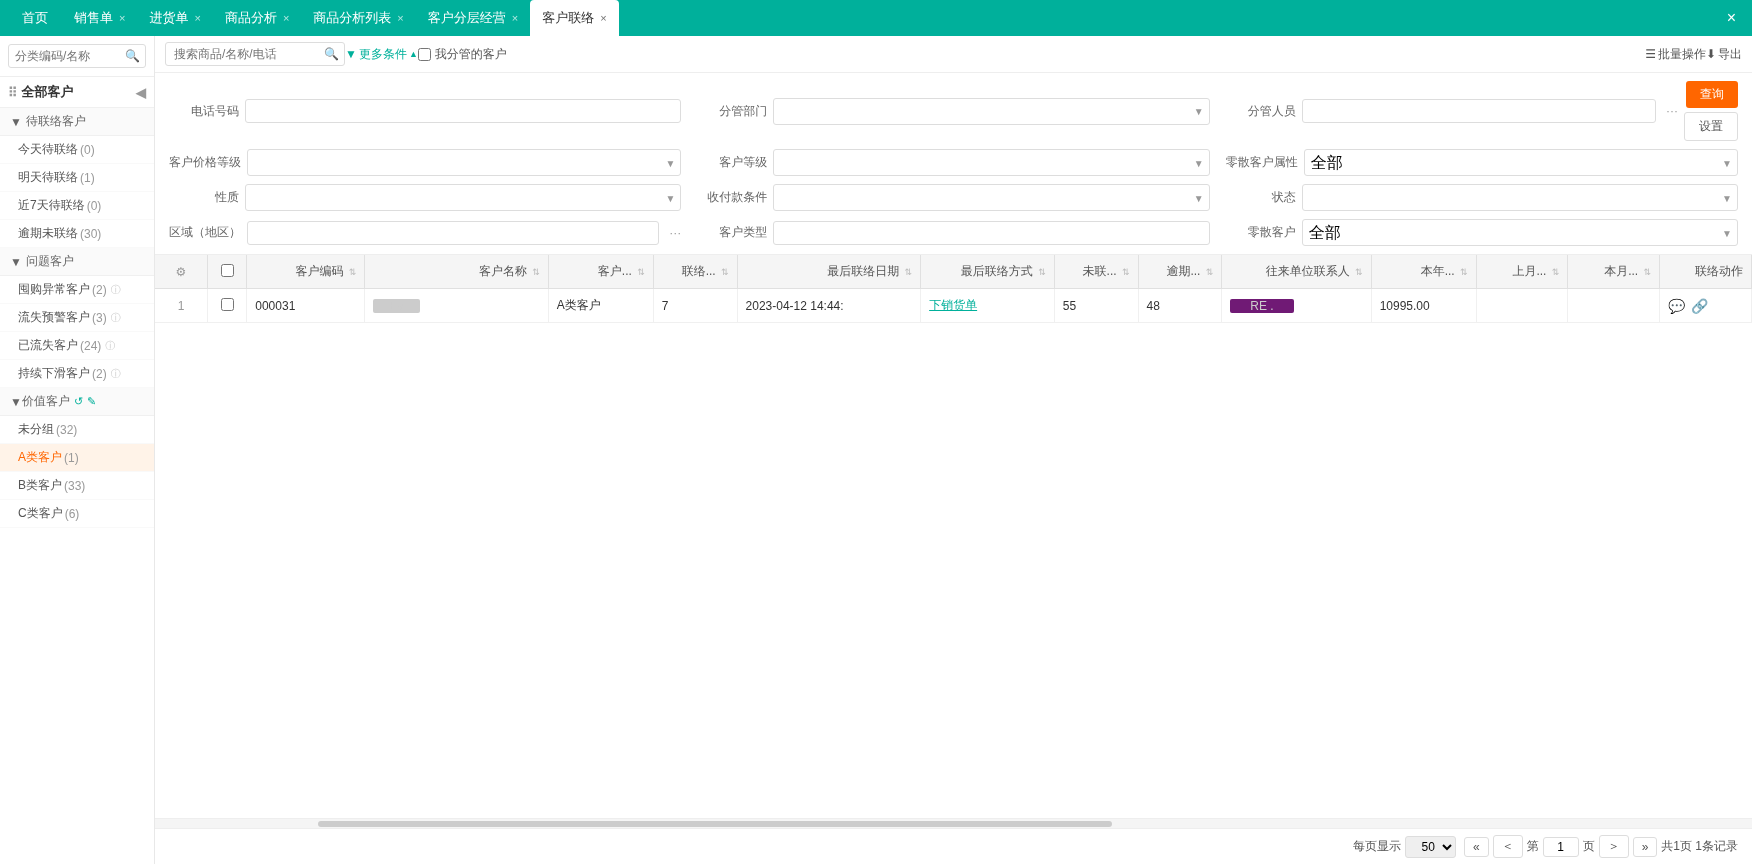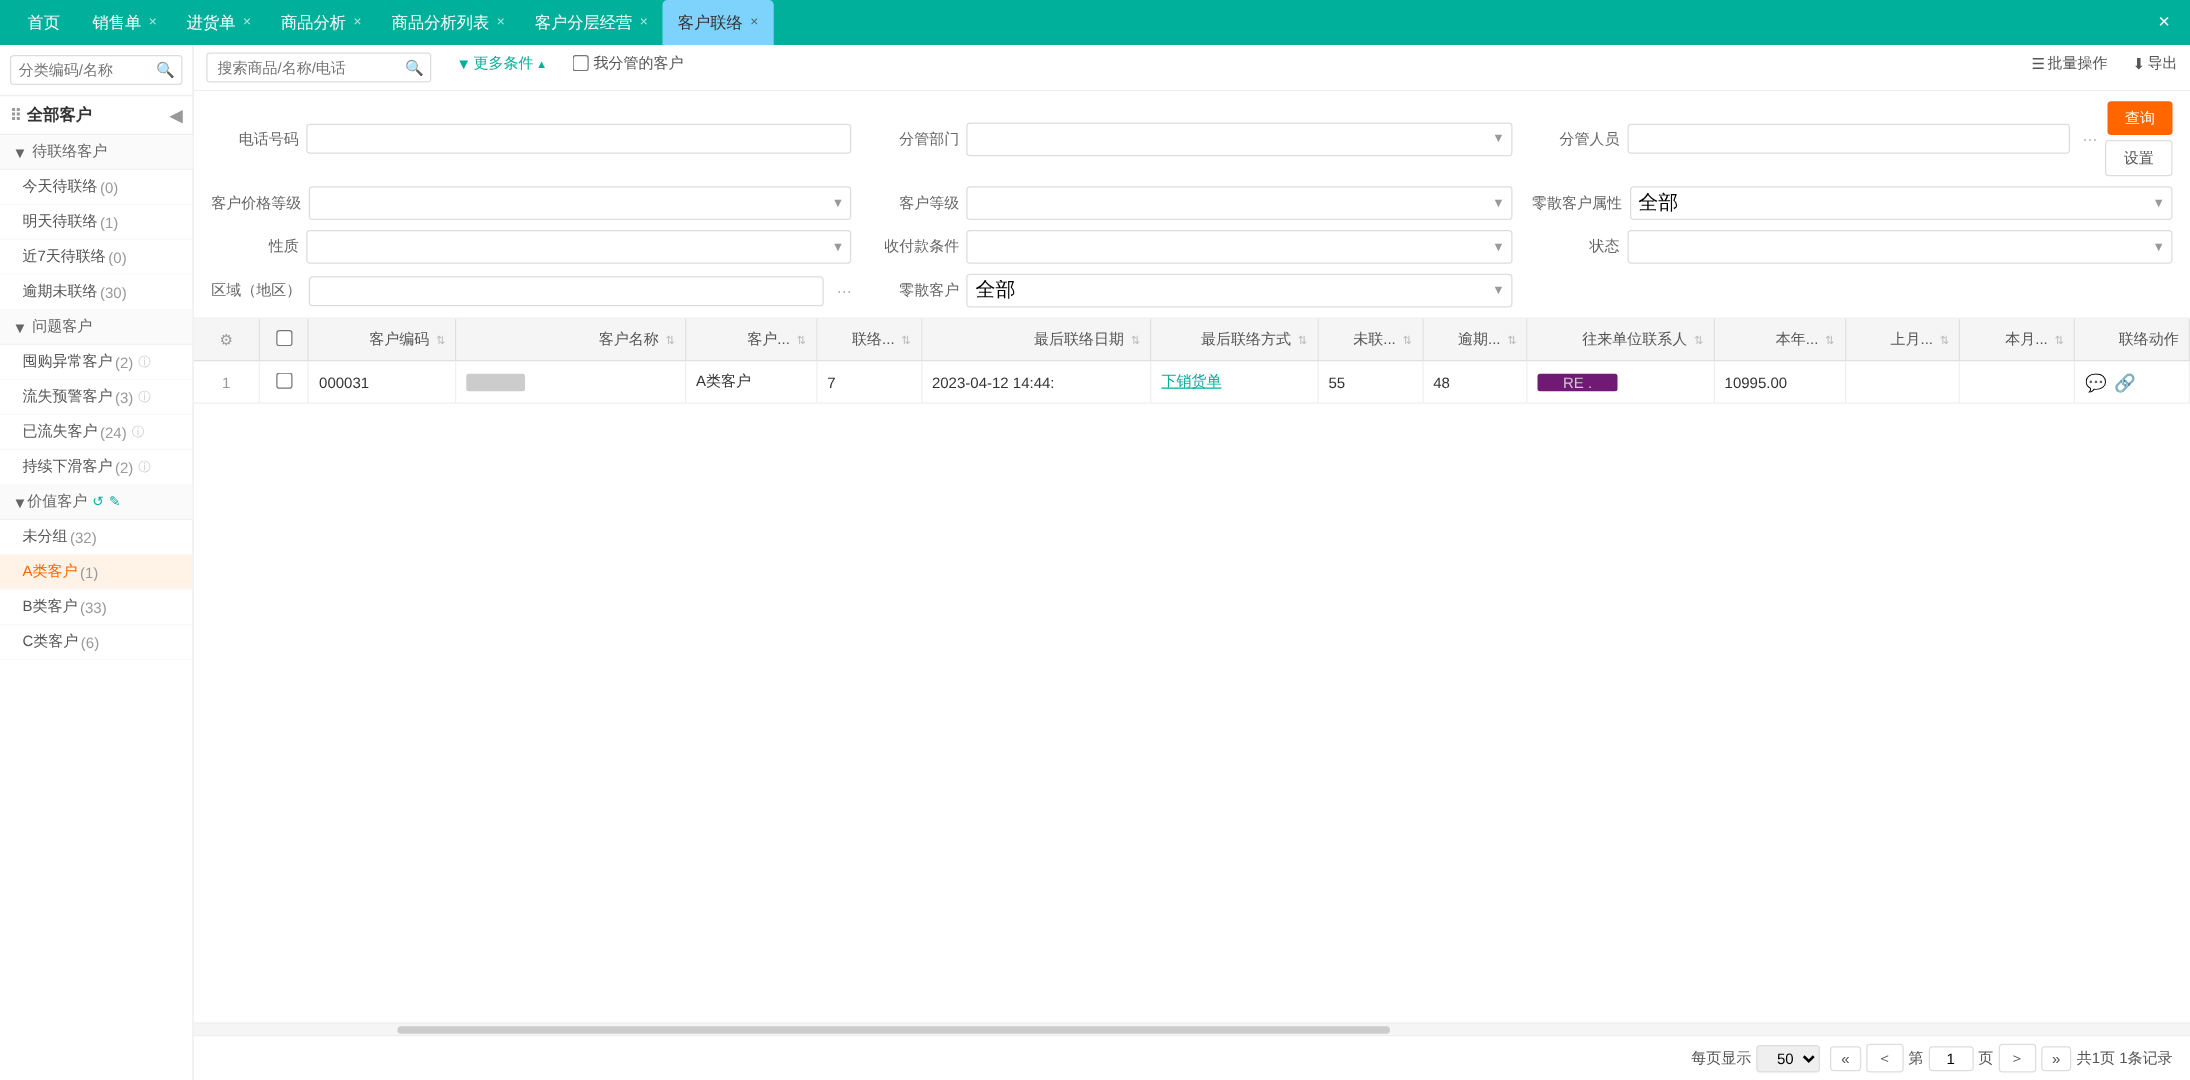--- a/index.html
+++ b/index.html
@@ -11,21 +11,21 @@
       background: #00b09b;
       height: 36px; padding: 0 8px;
       color: #fff;
     }
     .top-nav .nav-item {
       padding: 0 12px; height: 36px; display: flex; align-items: center;
       cursor: pointer; font-size: 13px; white-space: nowrap;
       position: relative;
     }
     .top-nav .nav-item.active {
-      background: #7dd3fc; color: #333; border-radius: 4px 4px 0 0;
+      background: #ffffff; color: #333; border-radius: 4px 4px 0 0;
     }
     .top-nav .nav-item .close-btn {
       margin-left: 6px; font-size: 11px; opacity: 0.7; cursor: pointer;
     }
     .top-nav .nav-home { font-size: 13px; padding: 0 14px; }
     .top-nav .spacer { flex: 1; }
     .top-nav .top-close { font-size: 16px; cursor: pointer; padding: 0 8px; }
 
     
     .main-layout { display: flex; height: calc(864px - 36px); }
@@ -79,23 +79,23 @@
       background: #fafafa; border-bottom: 1px solid #f0f0f0;
     }
 
     
     .content-area {
       flex: 1; display: flex; flex-direction: column; background: #fff; overflow: hidden;
     }
 
     
     .toolbar {
-      display: flex; align-items: flex-start; padding: 6px 10px;
+      display: flex; align-items: center; padding: 6px 10px;
       border-bottom: 1px solid #eee; background: #fff; flex-shrink: 0;
-      gap: 20px;
+      gap: 0;
     }
     .toolbar .search-wrap { position: relative; }
     .toolbar .search-wrap input {
       border: 1px solid #ddd; border-radius: 3px;
       padding: 4px 28px 4px 8px; font-size: 12px; width: 180px; outline: none;
     }
     .toolbar .search-wrap .search-btn {
       position: absolute; right: 6px; top: 50%; transform: translateY(-50%);
       color: #00b09b; cursor: pointer;
     }
@@ -423,20 +423,24 @@
         <div class="filter-select-wrap">
           <select><option></option></select>
           <span class="chevron">▼</span>
         </div>
       </div>
 
       <div class="filter-row">
         <span class="filter-label">区域（地区）</span>
         <input type="text" class="filter-input" style="flex: 1 1 0%;">
         <span class="filter-dots">···</span>
+      </div>
+      <div class="filter-row">
+        <span class="filter-label">客户类型</span>
+        <input type="text" class="filter-input" style="">
       </div>
       <div class="filter-row">
         <span class="filter-label">零散客户</span>
         <div class="filter-select-wrap">
           <select><option>全部</option></select>
           <span class="chevron">▼</span>
         </div>
       </div>
     </div>
 

